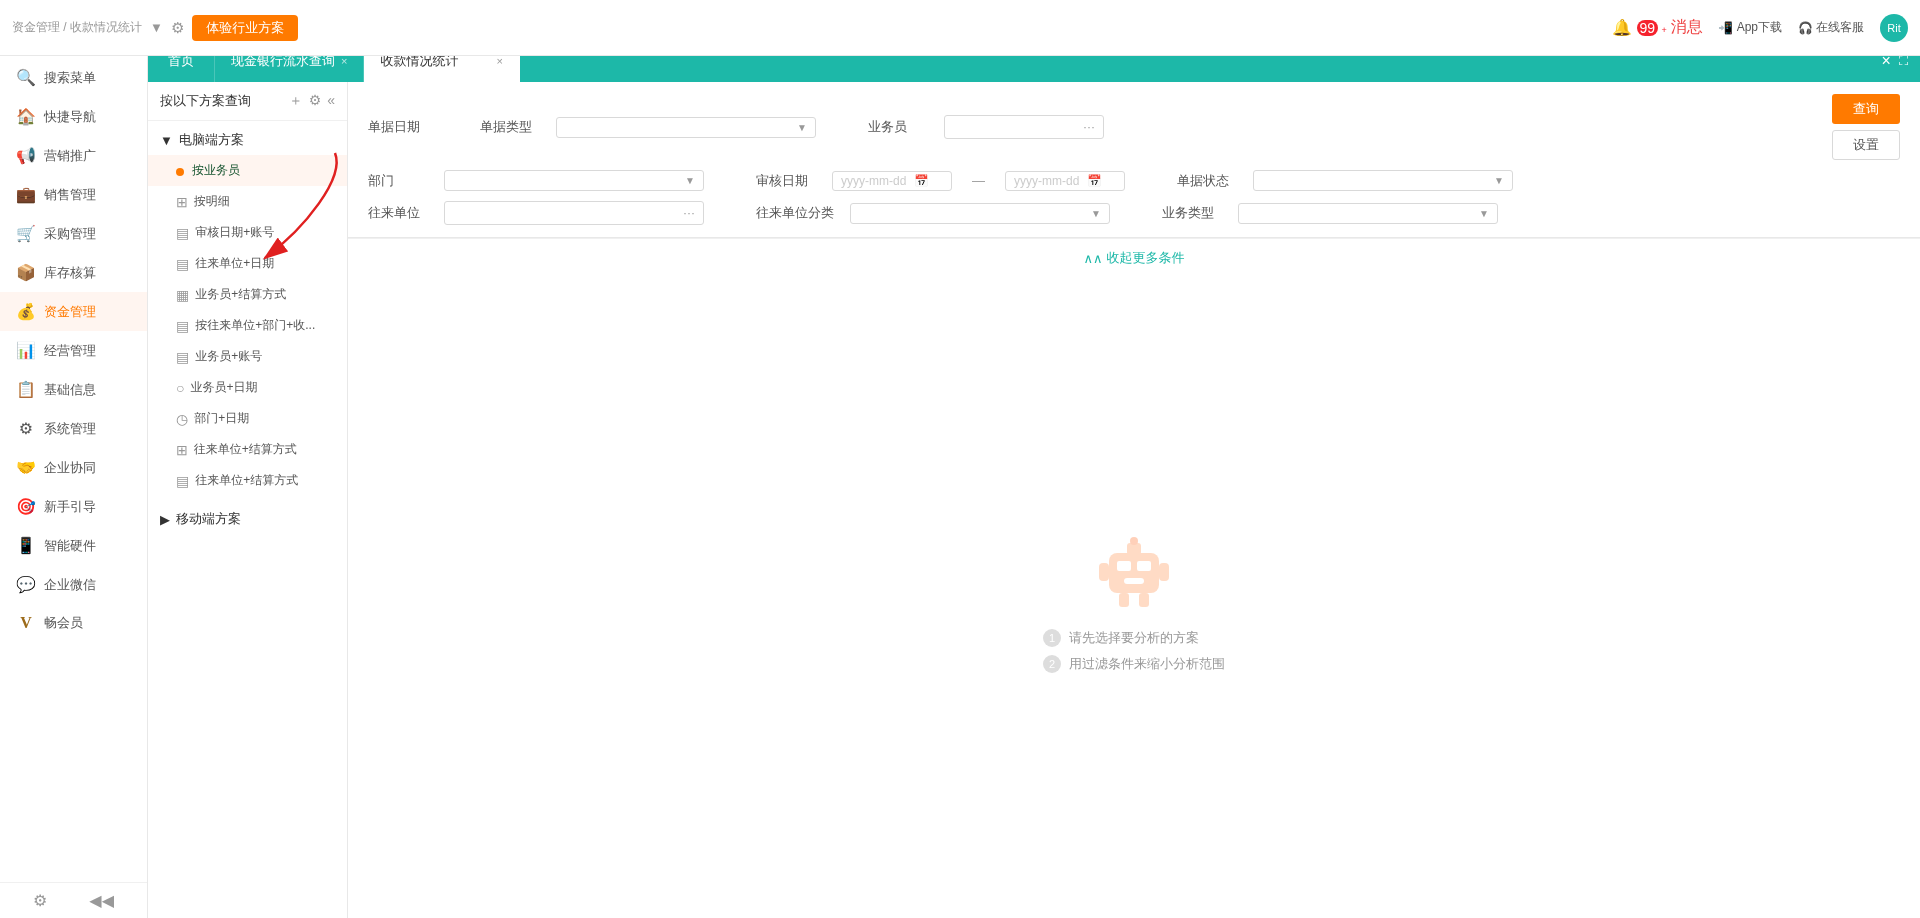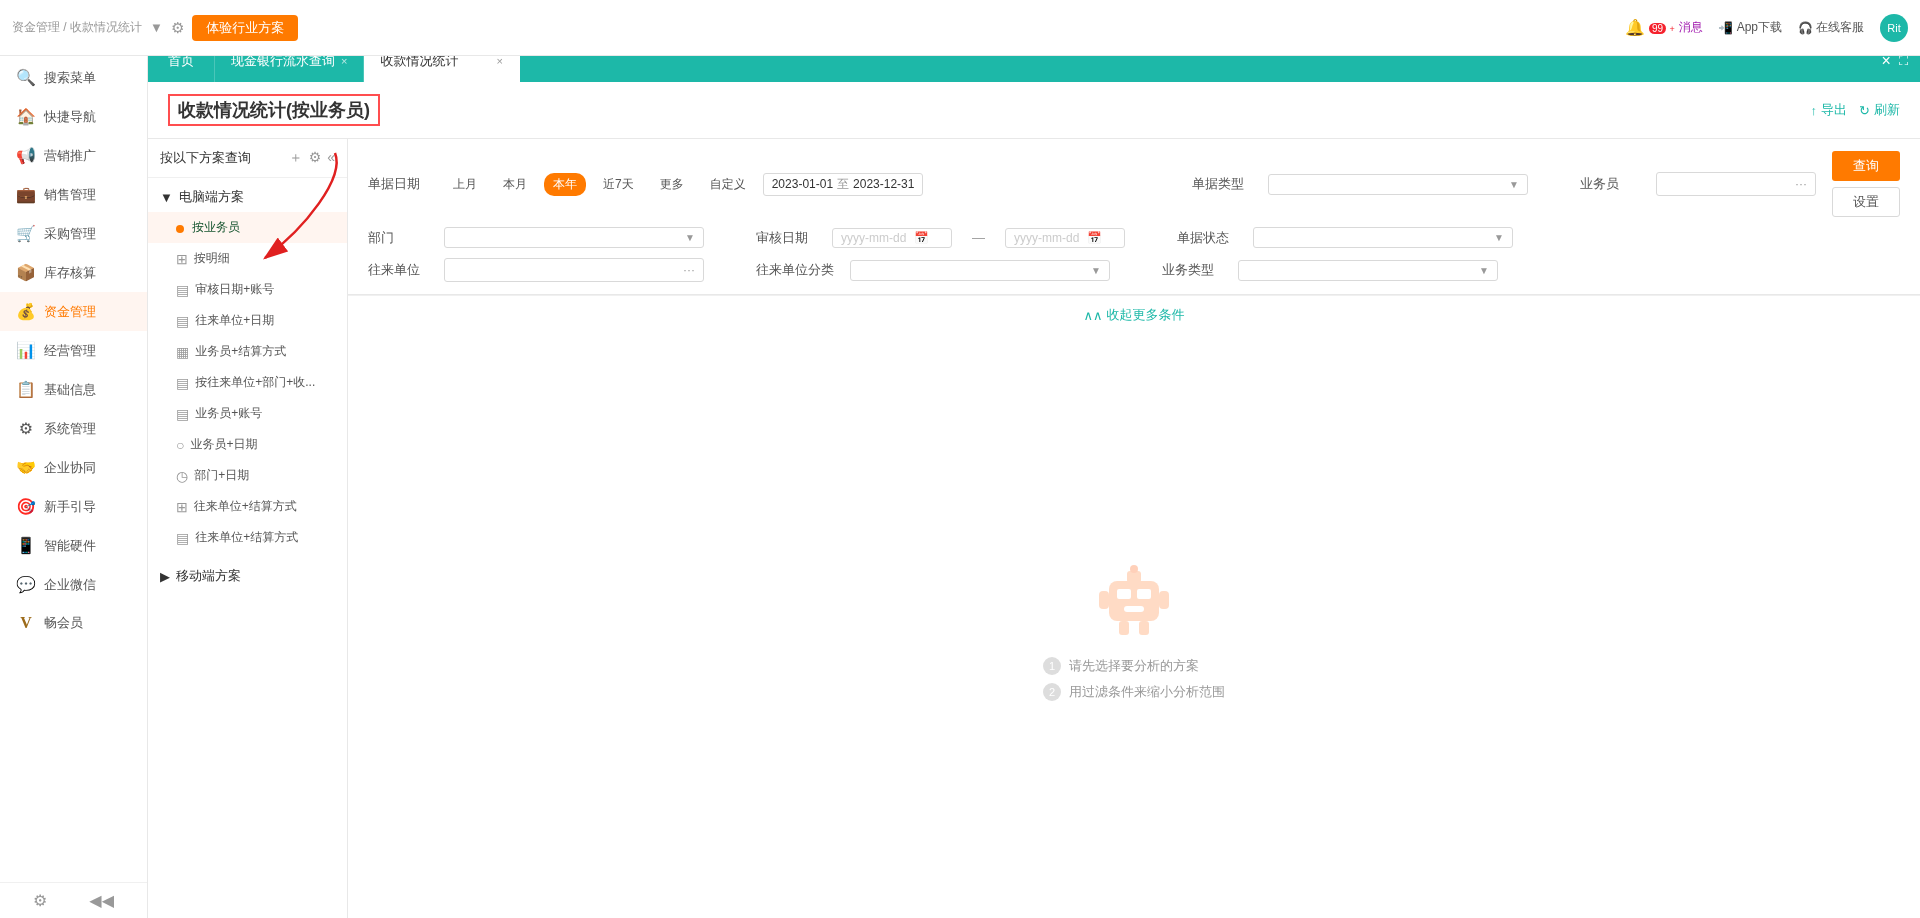--- a/index.html
+++ b/index.html
@@ -313,24 +313,24 @@
   <div class="top-bar-left">
     <span class="breadcrumb-text">资金管理 / 收款情况统计</span>
     <span style="color:#999;cursor:pointer;">▼</span>
     <span style="color:#999;cursor:pointer;font-size:15px;">⚙</span>
     <button style="background:#ff7a00;color:#fff;border:none;border-radius:4px;padding:4px 14px;cursor:pointer;font-size:13px;">体验行业方案</button>
   </div>
   <div class="top-bar-right">
     <div class="notification-btn">
       <span style="font-size:16px;">🔔</span>
       <span>
-        <span style="background:#f5222d;color:#fff;border-radius:10px;font-size:10px;padding:0 3px;">99</span>
+        <span style="background:#f5222d;color:#fff;border-radius:10px;font-size:14px;padding:0 3px;">99</span>
         <span style="color:#f5222d;font-size:9px;">+</span>
       </span>
-      <span style="font-size:12px;color:#a21caf;">消息</span>
+      <span style="font-size:16px;color:#ef4444;">消息</span>
     </div>
     <div style="display:flex;align-items:center;gap:3px;cursor:pointer;font-size:12px;color:#555;">
       <span>📲</span>
       <span>App下载</span>
     </div>
     <div style="display:flex;align-items:center;gap:3px;cursor:pointer;font-size:12px;color:#555;">
       <span>🎧</span>
       <span>在线客服</span>
     </div>
     <div style="width:28px;height:28px;background:#1db8a8;border-radius:50%;display:flex;align-items:center;justify-content:center;color:#fff;font-size:11px;cursor:pointer;">Rit</div>
@@ -428,33 +428,20 @@
     <div class="tab-item active">
       <span>收款情况统计</span>
       <span class="tab-close" style="color:#999;">×</span>
     </div>
     <div class="tab-bar-right">
       <span class="tab-action-btn">×</span>
       <span class="tab-action-btn" style="font-size:13px;">⛶</span>
     </div>
   </div>
 
-  <div class="page-header">
-    <span class="page-title">收款情况统计(按业务员)</span>
-    <div class="page-header-right">
-      <button class="btn-export">
-        <span>↑</span>
-        <span>导出</span>
-      </button>
-      <button class="btn-refresh">
-        <span>↻</span>
-        <span>刷新</span>
-      </button>
-    </div>
-  </div>
 
   <div class="content-area">
 
     <div class="left-panel">
       <div class="left-panel-header">
         <span>按以下方案查询</span>
         <div class="left-panel-header-actions">
           <span class="icon-btn">＋</span>
           <span class="icon-btn">⚙</span>
           <span class="icon-btn">«</span>
@@ -521,33 +508,20 @@
         </div>
       </div>
     </div>
 
     <div class="right-panel">
 
       <div class="filter-area">
 
         <div class="filter-row">
           <span class="filter-label">单据日期</span>
-          <div class="filter-date-row">
-            <span class="date-shortcut">上月</span>
-            <span class="date-shortcut">本月</span>
-            <span class="date-shortcut active">本年</span>
-            <span class="date-shortcut">近7天</span>
-            <span class="date-shortcut">更多</span>
-            <span class="date-shortcut">自定义</span>
-            <div class="date-input-group">
-              <span>2023-01-01</span>
-              <span class="date-sep">至</span>
-              <span>2023-12-31</span>
-            </div>
-          </div>
 
           <div style="width:20px;"></div>
           <span class="filter-label">单据类型</span>
           <div class="filter-select filter-select-wide">
             <span></span>
             <span class="chevron-down">▼</span>
           </div>
 
           <div style="width:20px;"></div>
           <span class="filter-label">业务员</span>

